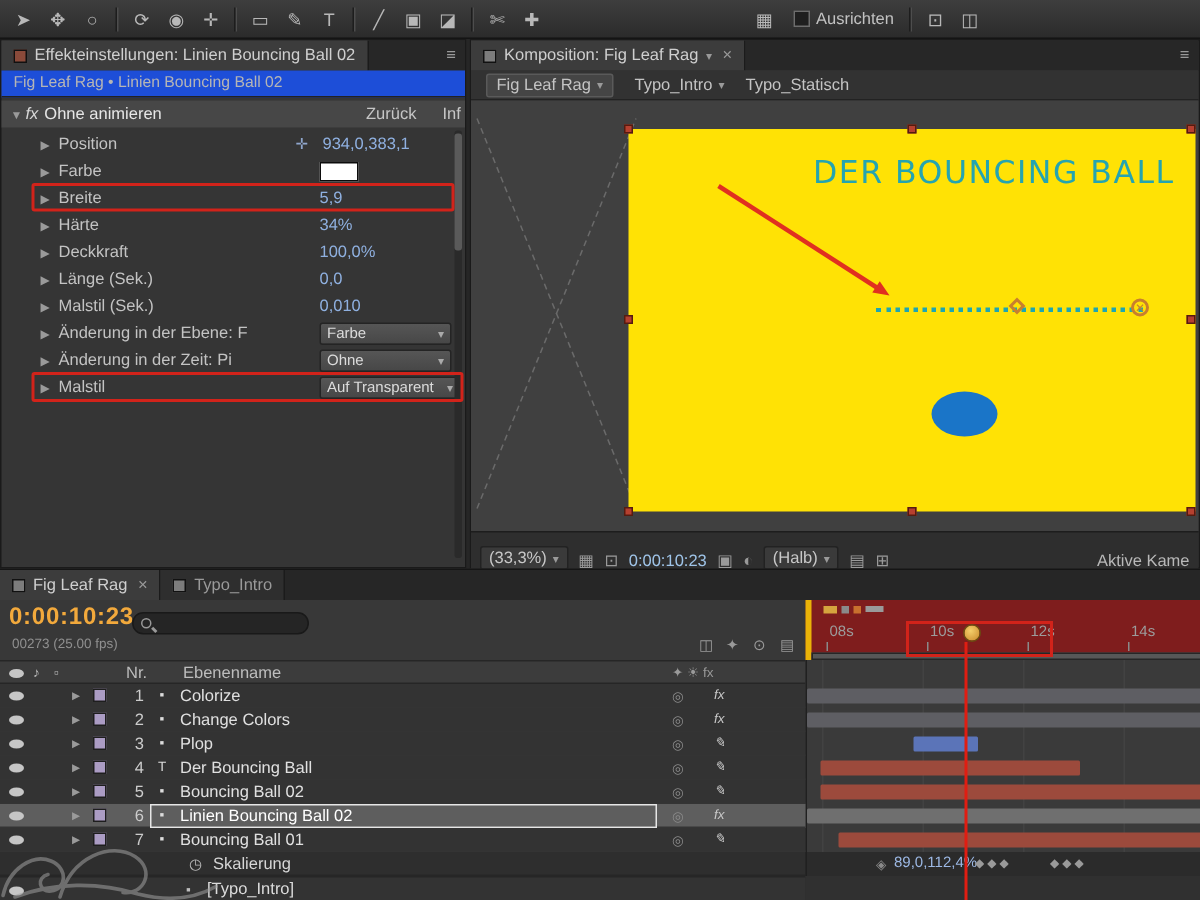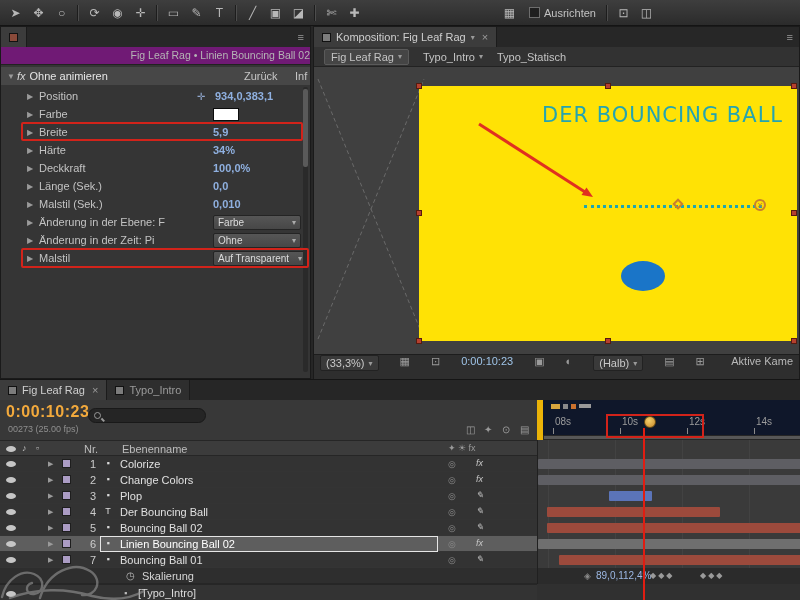--- a/index.html
+++ b/index.html
@@ -23,27 +23,27 @@
   .ptab { height:20px; display:flex; align-items:center; padding:0 8px; gap:5px; background:#3c3c3c;
     border-right:1px solid #1b1b1b; color:#cfcfcf; white-space:nowrap; }
   .ptab.inactive { background:#2e2e2e; color:#9a9a9a; }
   .ptab-ic { width:9px; height:9px; background:#8a4a3a; border:1px solid #111; }
   .ptab-ic.gray { background:#7c7c7c; }
   .pclose { color:#9a9a9a; font-size:11px; margin-left:2px; }
   .pmenu { margin-left:auto; margin-right:6px; color:#9a9a9a; font-size:11px; }
 
   
   #fx-panel { position:absolute; left:0; top:26px; width:311px; height:353px; background:#353535; border:1px solid #1a1a1a; }
-  #fx-bread { position:absolute; left:0; top:20px; width:100%; height:18px; background:#701a75;
-    border-bottom:1px solid #222; color:#b5b5b5; padding:2px 0 0 8px; font-size:10.5px;text-align:right; }
+  #fx-bread { position:absolute; left:0; top:20px; width:100%; height:18px; background:#1d4ed8;
+    border-bottom:1px solid #222; color:#b5b5b5; padding:2px 0 0 8px; font-size:10.5px; }
   #fx-head { position:absolute; left:0; top:40px; width:100%; height:18px; background:#474747; display:flex; align-items:center; }
   .fxrow { position:absolute; left:0; width:100%; height:18px; display:flex; align-items:center; }
   .fxcaret { color:#9a9a9a; font-size:8px; margin-left:26px; width:10px; }
   .fxlabel { color:#c3c3c3; margin-left:2px; }
-  .fxval { position:absolute; left:212px; color:#8fb0e0;font-weight:bold; }
+  .fxval { position:absolute; left:212px; color:#8fb0e0; }
   .pos-ic { position:absolute; left:196px; color:#8fa6cc; font-size:10px; }
   .swatch { position:absolute; left:212px; width:26px; height:13px; background:#ffffff; border:1px solid #0c0c0c; }
   .dd { position:absolute; left:212px; width:88px; height:15px; background:linear-gradient(#565656,#474747);
     border:1px solid #242424; border-radius:2px; display:flex; align-items:center; padding:0 4px; color:#dcdcdc; font-size:10px; }
   .dd .dd-caret { margin-left:auto; color:#aaa; font-size:8px; }
   .hl-box { position:absolute; border:2px solid #d2231a; border-radius:2px; pointer-events:none; z-index:5; }
   #fx-scroll { position:absolute; right:2px; top:60px; width:5px; height:285px; background:#2a2a2a; border-radius:2px; }
   #fx-thumb { position:absolute; right:2px; top:62px; width:5px; height:78px; background:#5a5a5a; border-radius:2px; }
 
   
@@ -57,40 +57,40 @@
   #canvas { position:absolute; left:105px; top:19px; width:378px; height:255px; background:#ffe205; }
   #canvas-title { position:absolute; left:228px; top:36px; width:258px; font-family:"DejaVu Sans",sans-serif;
     font-size:21px; letter-spacing:1px; color:#25a4b0; white-space:nowrap; }
   .hdl { position:absolute; width:6px; height:6px; background:#b5402f; border:1px solid #551b10; }
   #dotline { position:absolute; left:270px; top:138px; width:178px; height:0; border-top:3px dotted #1fa6b0; }
   #dot-diamond { position:absolute; left:360px; top:133px; width:8px; height:8px; border:2px solid #c87f2e; transform:rotate(45deg); background:transparent; }
   #brush-marker { position:absolute; left:440px; top:132px; width:12px; height:12px; border:2px solid #c87f2e; border-radius:50%;
     display:flex; align-items:center; justify-content:center; color:#c87f2e; font-size:8px; }
   #ball { position:absolute; left:307px; top:194px; width:44px; height:30px; border-radius:50%; background:#1a75c8; }
   #comp-footer { position:absolute; left:0; top:327px; width:100%; height:26px; background:#2e2e2e; border-top:1px solid #1d1d1d;
-    display:flex; align-items:flex-start; gap:21px; padding:0 6px; overflow:hidden; white-space:nowrap; }
+    display:flex; align-items:flex-end; gap:7px; padding:0 6px; overflow:hidden; white-space:nowrap; }
   .chip { display:flex; align-items:center; gap:4px; background:#3a3a3a; border:1px solid #222; border-radius:2px;
     padding:1px 5px; color:#c8c8c8; }
   .chip .dd-caret { font-size:8px; color:#9a9a9a; }
   .f-ic { color:#9a9a9a; font-size:11px; }
   #comp-tc { color:#9fc4e8; }
   #cam-label { margin-left:auto; color:#b8b8b8; }
 
   
   #tl { position:absolute; left:0; top:379px; width:800px; height:221px; background:#333; border-top:1px solid #151515; }
   #tl-tabs { position:absolute; left:0; top:0; width:100%; height:20px; background:#262626; display:flex; }
   #tl-info { position:absolute; left:0; top:20px; width:537px; height:40px; background:#383838; }
   #tl-tc { position:absolute; left:6px; top:3px; font-size:16px; font-weight:bold; letter-spacing:0.5px; color:#f2a93c; }
   #tl-fi { position:absolute; left:8px; top:24px; font-size:9px; color:#8f8f8f;text-align:right; }
   #tl-search { position:absolute; left:88px; top:8px; width:118px; height:15px; background:#252525;
     border:1px solid #191919; border-radius:8px; display:flex; align-items:center; padding-left:5px; gap:4px; }
   .mag { width:7px; height:7px; border:1.5px solid #9a9a9a; border-radius:50%; position:relative; }
   .mag::after { content:""; position:absolute; left:6px; top:6px; width:4px; height:1.5px; background:#9a9a9a; transform:rotate(45deg); }
   .tl-panel-ic { position:absolute; top:24px; color:#9a9a9a; font-size:10px; }
-  #ruler-zone { position:absolute; left:537px; top:20px; width:263px; height:40px; background:#0f172a; border-left:6px solid #eab308; }
+  #ruler-zone { position:absolute; left:537px; top:20px; width:263px; height:40px; background:#7f1d1d; border-left:4px solid #eab308; }
   .chipk { position:absolute; top:4px; height:5px; }
   .tick-lbl { position:absolute; top:16px; font-size:10px; color:#9c9c9c; }
   .tick-mk { position:absolute; top:28px; width:1px; height:6px; background:#8a8a8a; }
   #work-strip { position:absolute; left:0; top:35px; width:263px; height:5px; background:#575757; border:1px solid #262626; }
   #ruler-redbox { position:absolute; left:63px; top:14px; width:98px; height:24px; border:2px solid #d2231a; z-index:16; }
   #cti-head { position:absolute; left:101px; top:16px; width:12px; height:12px; border-radius:6px;
     background:radial-gradient(circle at 40% 35%, #f4cf6a, #c9882a); border:1px solid #6b4d12; z-index:17; }
   #tl-header { position:absolute; left:0; top:60px; width:537px; height:16px; background:#3c3c3c;
     border-top:1px solid #262626; border-bottom:1px solid #262626; }
   #graph { position:absolute; left:537px; top:60px; width:263px; height:162px; background:#3a3a3a; border-left:1px solid #202020; }
@@ -149,20 +149,21 @@
     <span class="align-lbl">Ausrichten</span>
     <span class="tsep"></span>
     <span class="tool">⊡</span>
     <span class="tool">◫</span>
   </div>
 
   <div id="fx-panel">
     <div class="ptabbar">
       <div class="ptab">
         <span class="ptab-ic"></span>
+        <span>Effekteinstellungen: Linien Bouncing Ball 02</span>
       </div>
       <span class="pmenu">≡</span>
     </div>
     <div id="fx-bread">Fig Leaf Rag • Linien Bouncing Ball 02</div>
 
     <div id="fx-head">
       <span class="fxcaret" style="margin-left:6px">▼</span>
       <span style="color:#d8d8d8;font-style:italic;margin-right:4px">fx</span>
       <span style="color:#e6e6e6">Ohne animieren</span>
       <span style="position:absolute;left:243px;color:#c6c6c6">Zurück</span>

